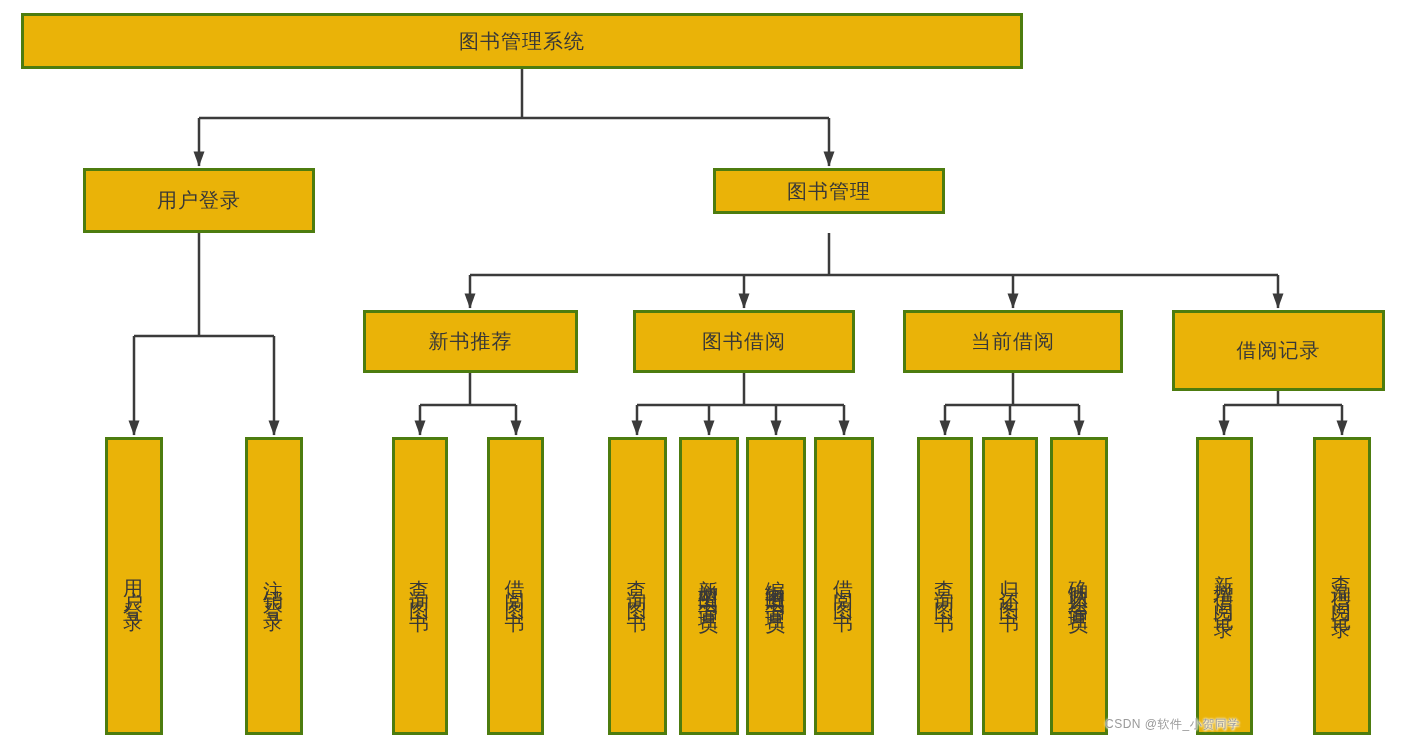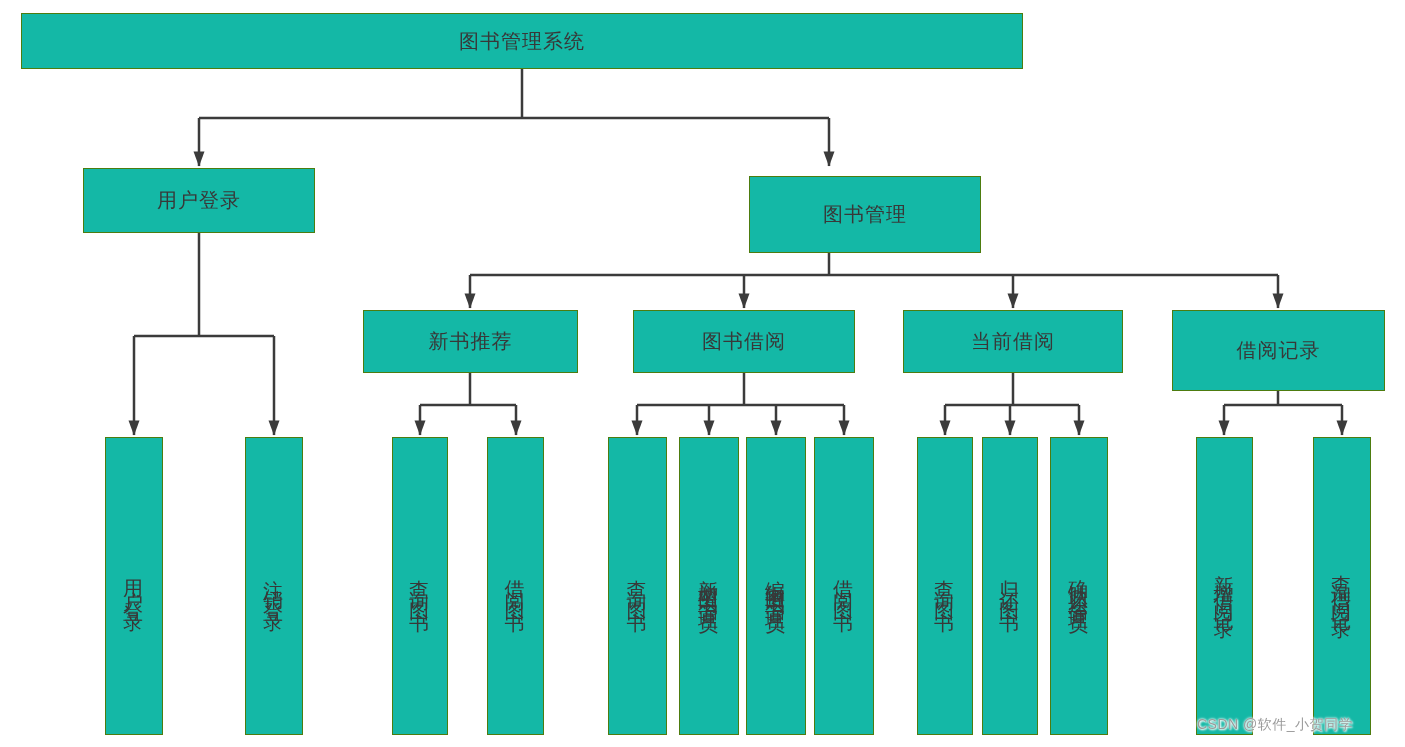--- a/index.html
+++ b/index.html
@@ -6,22 +6,22 @@
   #canvas{
     position:relative;
     width:1405px;height:747px;
     background:#ffffff;
     font-family:"Liberation Sans","DejaVu Sans",sans-serif;
     overflow:hidden;
   }
   #connectors{position:absolute;left:0;top:0;width:1405px;height:747px;}
   .node{
     position:absolute;
-    border:1px solid #4d7c0f;
-    background:#14b8a6;
+    border:3px solid #4d7c0f;
+    background:#eab308;
     box-sizing:border-box;
     display:flex;
     align-items:center;
     justify-content:center;
     font-size:20px;
     color:#383838;
     letter-spacing:1px;
     z-index:2;
   }
   .v-node{
@@ -30,21 +30,21 @@
     top:437px;
     height:298px;
     letter-spacing:11px;
   }
   .ls-mid{letter-spacing:9px;}
   .ls-tight{letter-spacing:5px;}
 
   
   #n-root{left:21px;top:13px;width:1002px;height:56px;}
   #n-user-login{left:83px;top:168px;width:232px;height:65px;}
-  #n-book-management{left:713px;top:176px;width:232px;height:77px;margin-left:36px;}
+  #n-book-management{left:713px;top:168px;width:232px;height:46px;}
   #n-new-book-recommend{left:363px;top:310px;width:215px;height:63px;}
   #n-book-borrow{left:633px;top:310px;width:222px;height:63px;}
   #n-current-borrow{left:903px;top:310px;width:220px;height:63px;text-align:right;}
   #n-borrow-record{left:1172px;top:310px;width:213px;height:81px;}
 
   
   #n-l1{left:105px;width:58px;}
   #n-l2{left:245px;width:58px;}
   #n-l3{left:392px;width:56px;}
   #n-l4{left:487px;width:57px;}
@@ -53,22 +53,22 @@
   #n-l7{left:746px;width:60px;}
   #n-l8{left:814px;width:60px;}
   #n-l9{left:917px;width:56px;}
   #n-l10{left:982px;width:56px;}
   #n-l11{left:1050px;width:58px;}
   #n-l12{left:1196px;width:57px;}
   #n-l13{left:1313px;width:58px;}
 
   #watermark{
     position:absolute;
-    left:1197px;top:716px;
-    font-size:14px;
+    left:1105px;top:716px;
+    font-size:12px;
     color:#9a9a9a;
     letter-spacing:0.5px;
     text-shadow:0 0 3px #ffffff,0 0 2px #ffffff,1px 1px 2px #ffffff;
     z-index:5;
     white-space:nowrap;
   }
 </style>
 </head>
 <body>
 

